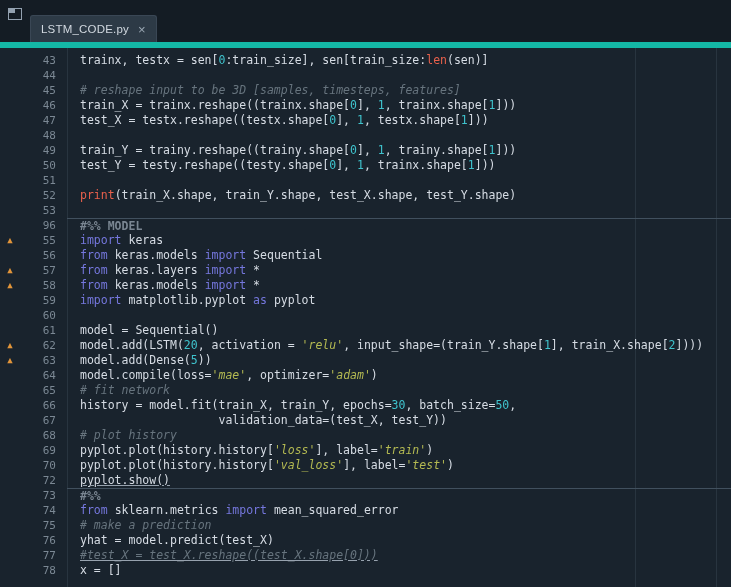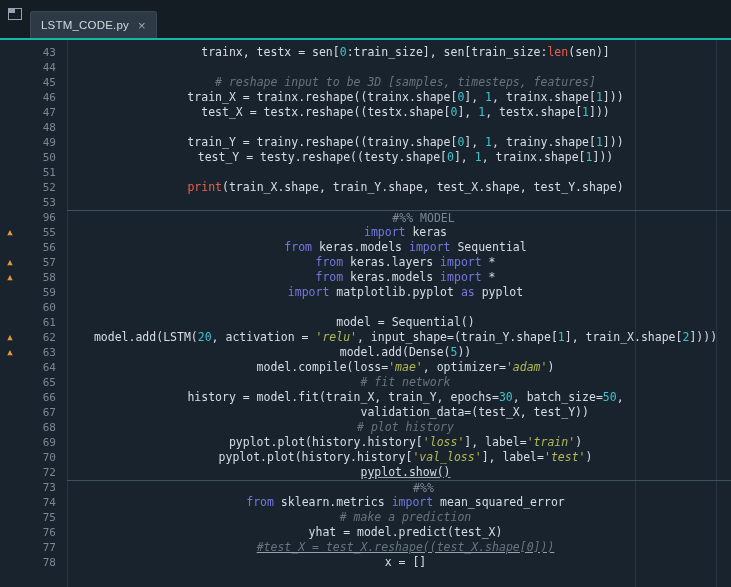--- a/index.html
+++ b/index.html
@@ -4,26 +4,26 @@
 <style>
   * { margin:0; padding:0; box-sizing:border-box; }
   html,body { width:731px; height:587px; overflow:hidden; }
   body {
     background:#19232d;
     font-family:"DejaVu Sans Mono", monospace;
   }
 
   
   .tabbar {
-    height:40px;
+    height:48px;
     background:#141c24;
     display:flex;
     align-items:flex-end;
     position:relative;
-    border-bottom:2px solid #14b8a6;
+    border-bottom:6px solid #14b8a6;
   }
   .pane-icon {
     position:absolute; left:8px; top:8px;
     width:14px; height:12px;
     border:1px solid #93a1b0;
     background:transparent;
   }
   .pane-icon::before {
     content:""; position:absolute; left:-1px; top:-1px;
     width:7px; height:5px; background:#93a1b0;
@@ -75,32 +75,31 @@
   }
   .lnum {
     flex:1; text-align:right; padding-right:11px;
     color:#7b8894; font-size:11px;
   }
   .code {
     flex:1; white-space:pre;
     padding-left:13px;
     color:#d6dce4;
     height:100%;
-    text-align:center;
   }
   .line.sep .code { border-top:1px solid #41505e; }
   .line.u .code span { text-decoration:underline; text-decoration-color:#97a2ae; }
 
   .tk-d { color:#d6dce4; }
   .tk-k { color:#7577dd; }
   .tk-b { color:#e8604c; }
   .tk-n { color:#3fc3cd; }
   .tk-s { color:#b4ba52; font-style:italic; }
   .tk-c { color:#67747e; font-style:italic; }
-  .tk-m { color:#7a8692; font-weight:normal;margin-left:36px; }
+  .tk-m { color:#7a8692; font-weight:bold; }
 </style>
 </head>
 <body>
 
 <div class="tabbar">
   <span class="pane-icon"></span>
   <div class="tab">
     <span class="tab-label">LSTM_CODE.py</span>
     <span class="tab-close">×</span>
   </div>

